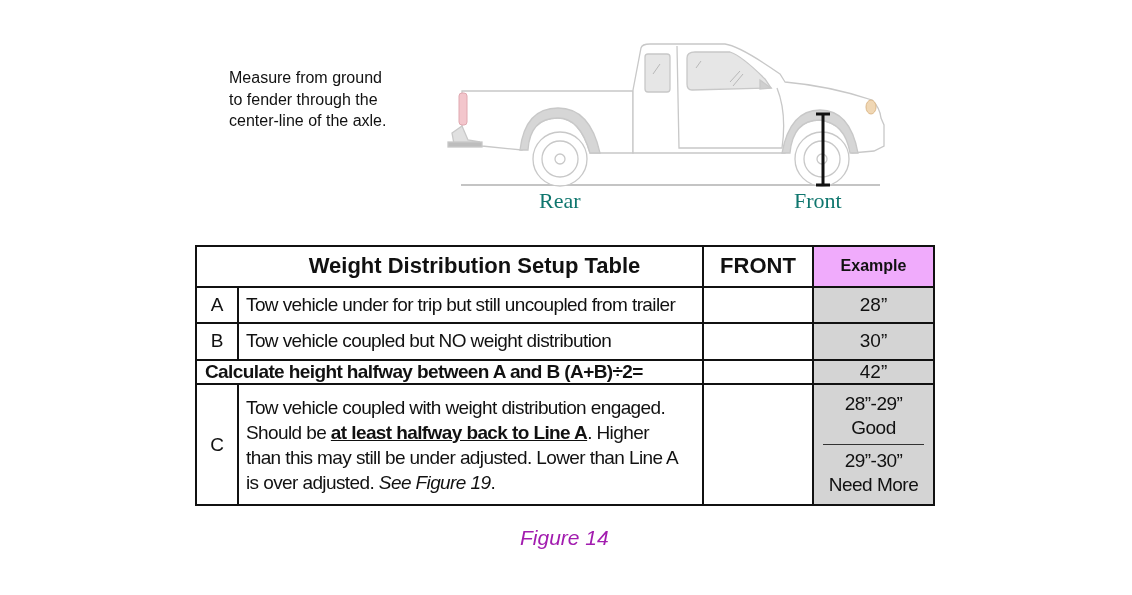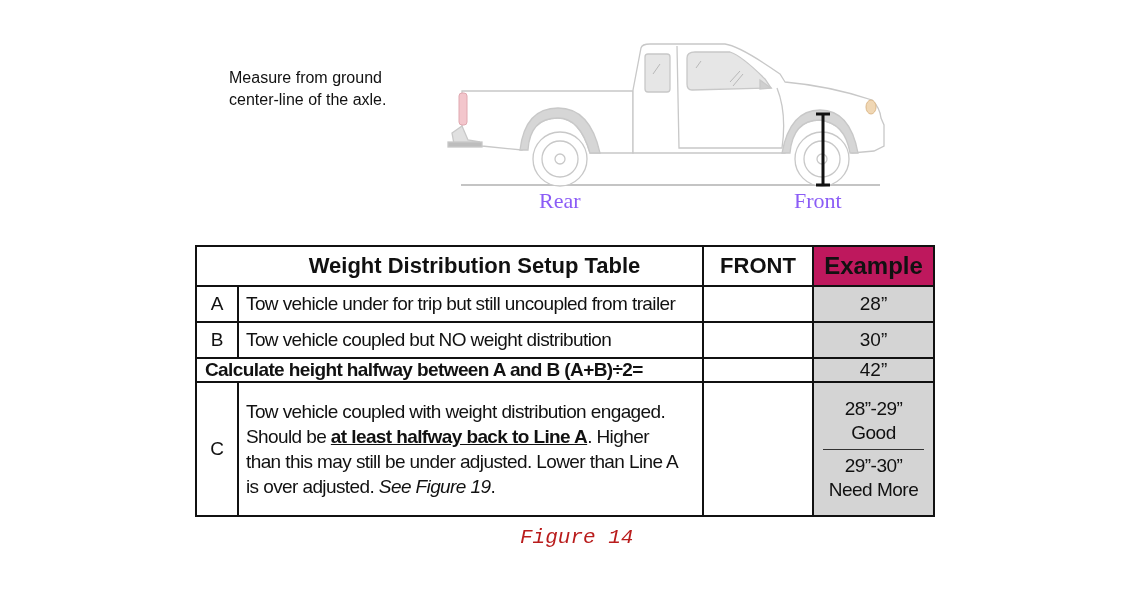--- a/index.html
+++ b/index.html
@@ -1,40 +1,41 @@
 <!DOCTYPE html>
 <html><head>
 <meta charset="utf-8">
 <style>
   html, body { margin:0; padding:0; background:#ffffff; }
   body { width:1132px; height:595px; position:relative; overflow:hidden; font-family:"Liberation Sans", sans-serif; color:#111; }
   .note { position:absolute; left:229px; top:67px; font-size:16px; line-height:21.5px; color:#111; width:200px; }
   .truck { position:absolute; left:440px; top:38px; }
-  .lbl { position:absolute; font-family:"Liberation Serif", serif; font-size:22px; color:#8b5cf6; }
+  .lbl { position:absolute; font-family:"Liberation Serif", serif; font-size:22px; color:#0f766e; }
   .tbl { position:absolute; left:195px; top:245px; width:738px; height:261px; border-collapse:collapse; table-layout:fixed; }
   .tbl td { border:2px solid #111; padding:0; font-family:"Liberation Sans", sans-serif; color:#111; vertical-align:middle; }
   .hdr { font-weight:bold; font-size:22px; text-align:center; }
   .hdr-title { padding-left:50px !important; }
   .ex { background:#d4d4d4; color:#333; text-align:center; font-size:19px; transform-origin:center; }
-  .ex-hdr { background:#be185d; color:#333; font-weight:bold; font-size:24px; text-align:center; }
+  .ex-hdr { background:#f0abfc; color:#333; font-weight:bold; font-size:16px; text-align:center; }
   .letter { text-align:center; font-size:19px; }
   .desc { font-size:19px; padding-left:7px !important; letter-spacing:-0.6px; }
   .calc { font-size:19px; font-weight:bold; padding-left:8px !important; letter-spacing:-0.6px; }
-  .cdesc { font-size:19px; line-height:25px; padding:16px 7px !important; letter-spacing:-0.6px; }
+  .cdesc { font-size:19px; line-height:25px; padding:3px 7px !important; letter-spacing:-0.6px; }
   .ul { text-decoration:underline; font-weight:bold; }
   .it { font-style:italic;margin-top:36px; }
   .exc { font-size:19px; line-height:24px; letter-spacing:-0.5px; }
   .exc .rule { border-top:1.5px solid #333; margin:4px 9px 4px 9px; }
-  .cap { position:absolute; left:520px; top:526px; font-family:Liberation Mono, monospace; font-style:italic; font-size:21px; color:#b91c1c; }
+  .cap { position:absolute; left:520px; top:526px; font-family:Liberation Sans, sans-serif; font-style:italic; font-size:21px; color:#a21caf; }
 </style>
 </head>
 <body>
 
 <div class="note">
   <div>Measure from ground</div>
+  <div>to fender through the</div>
   <div>center-line of the axle.</div>
 </div>
 
 <svg class="truck" width="460" height="152" viewBox="0 0 460 152">
   <g fill="#fff" stroke="#c8c8c8" stroke-width="1.3">
 
     <line x1="21" y1="147" x2="440" y2="147" stroke="#b0b0b0" stroke-width="1.5"></line>
 
     <path d="M22 53 L193 53 L193 115 L150 115 Q140 80 118 80 Q90 80 82 112 L42 108 L22 104 Z"></path>
 

